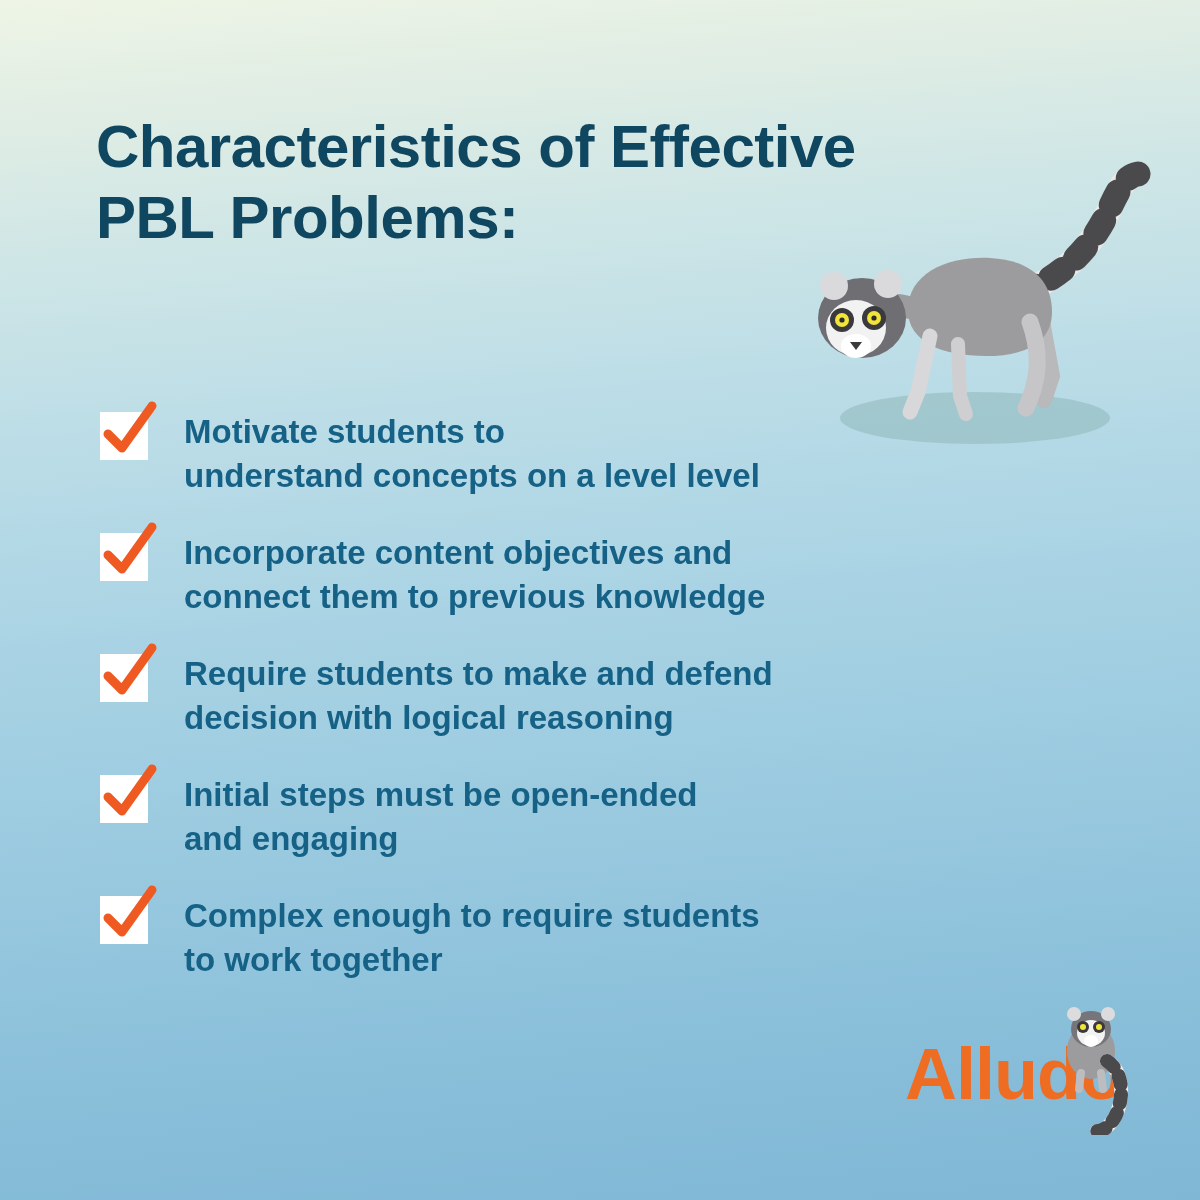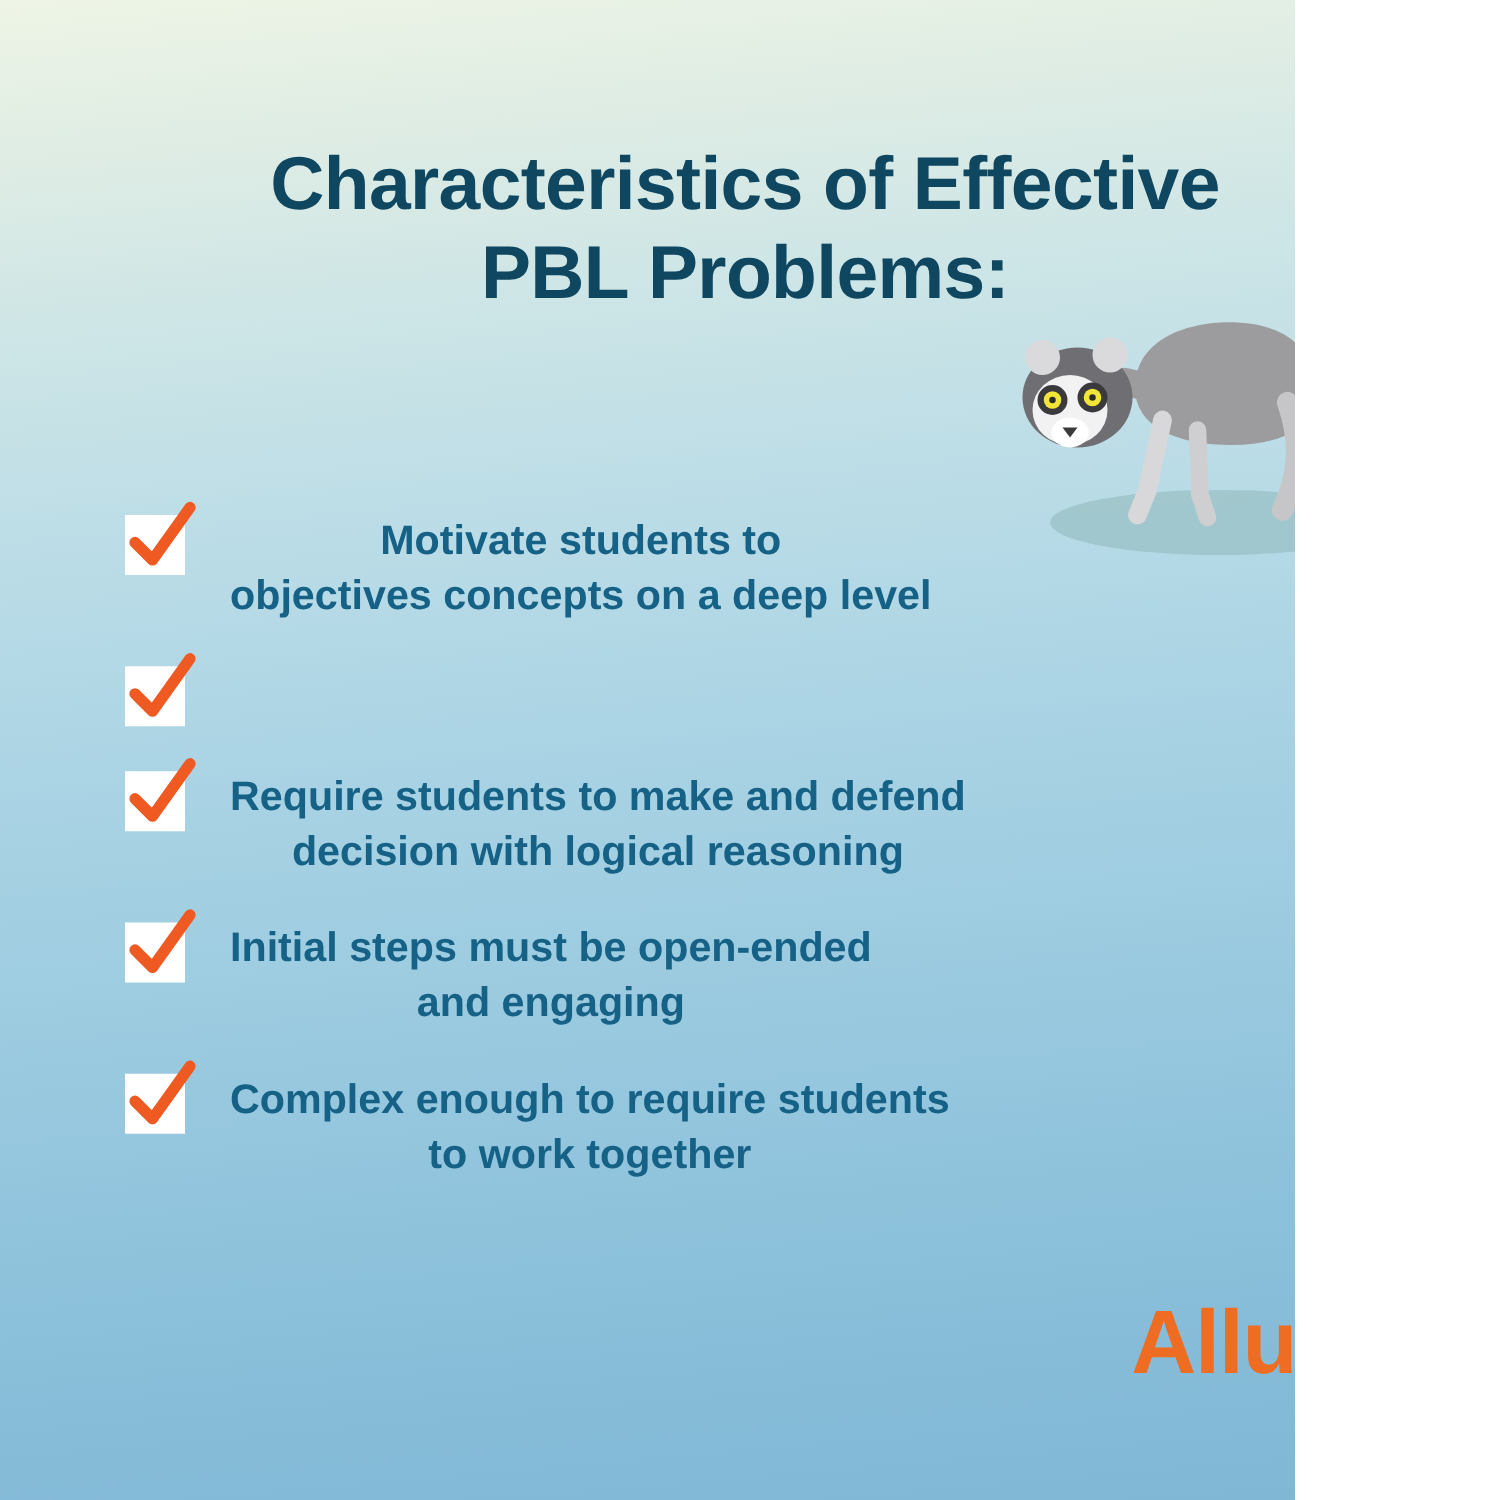--- a/index.html
+++ b/index.html
@@ -7,34 +7,33 @@
     padding: 0;
   }
   body {
     width: 1200px;
     height: 1200px;
     font-family: "Liberation Sans", sans-serif;
     overflow: hidden;
   }
   #poster {
     position: relative;
-    width: 1036px;
+    width: 1200px;
     height: 1200px;
     background: linear-gradient(175deg,
         #eef5e6 0%,
         #e2eee4 8%,
         #cfe6e6 20%,
         #bcdde7 34%,
         #a9d3e4 50%,
         #9ccbe0 64%,
         #8fc3dc 78%,
         #86bcd8 90%,
         #7fb7d5 100%);
     overflow: hidden;
-    text-align: center;
   }
 
   
   .title {
     position: absolute;
     left: 96px;
     top: 112px;
     width: 1000px;
     font-size: 60px;
     font-weight: bold;
@@ -165,29 +164,31 @@
 
   <div class="checklist">
 
     <div class="check-item">
       <div class="checkbox">
         <svg viewBox="0 0 64 64" xmlns="http://www.w3.org/2000/svg">
           <path d="M12 36 L26 50 L56 8" fill="none" stroke="#ef5a22" stroke-width="9" stroke-linecap="round" stroke-linejoin="round"></path>
         </svg>
       </div>
       <div class="check-text">Motivate students to
-objectives concepts on a deep level</div>
-    </div>
-
-    <div class="check-item">
-      <div class="checkbox">
-        <svg viewBox="0 0 64 64" xmlns="http://www.w3.org/2000/svg">
-          <path d="M12 36 L26 50 L56 8" fill="none" stroke="#ef5a22" stroke-width="9" stroke-linecap="round" stroke-linejoin="round"></path>
-        </svg>
-      </div>
+understand concepts on a level level</div>
+    </div>
+
+    <div class="check-item">
+      <div class="checkbox">
+        <svg viewBox="0 0 64 64" xmlns="http://www.w3.org/2000/svg">
+          <path d="M12 36 L26 50 L56 8" fill="none" stroke="#ef5a22" stroke-width="9" stroke-linecap="round" stroke-linejoin="round"></path>
+        </svg>
+      </div>
+      <div class="check-text">Incorporate content objectives and
+connect them to previous knowledge</div>
     </div>
 
     <div class="check-item">
       <div class="checkbox">
         <svg viewBox="0 0 64 64" xmlns="http://www.w3.org/2000/svg">
           <path d="M12 36 L26 50 L56 8" fill="none" stroke="#ef5a22" stroke-width="9" stroke-linecap="round" stroke-linejoin="round"></path>
         </svg>
       </div>
       <div class="check-text">Require students to make and defend
 decision with logical reasoning</div>

